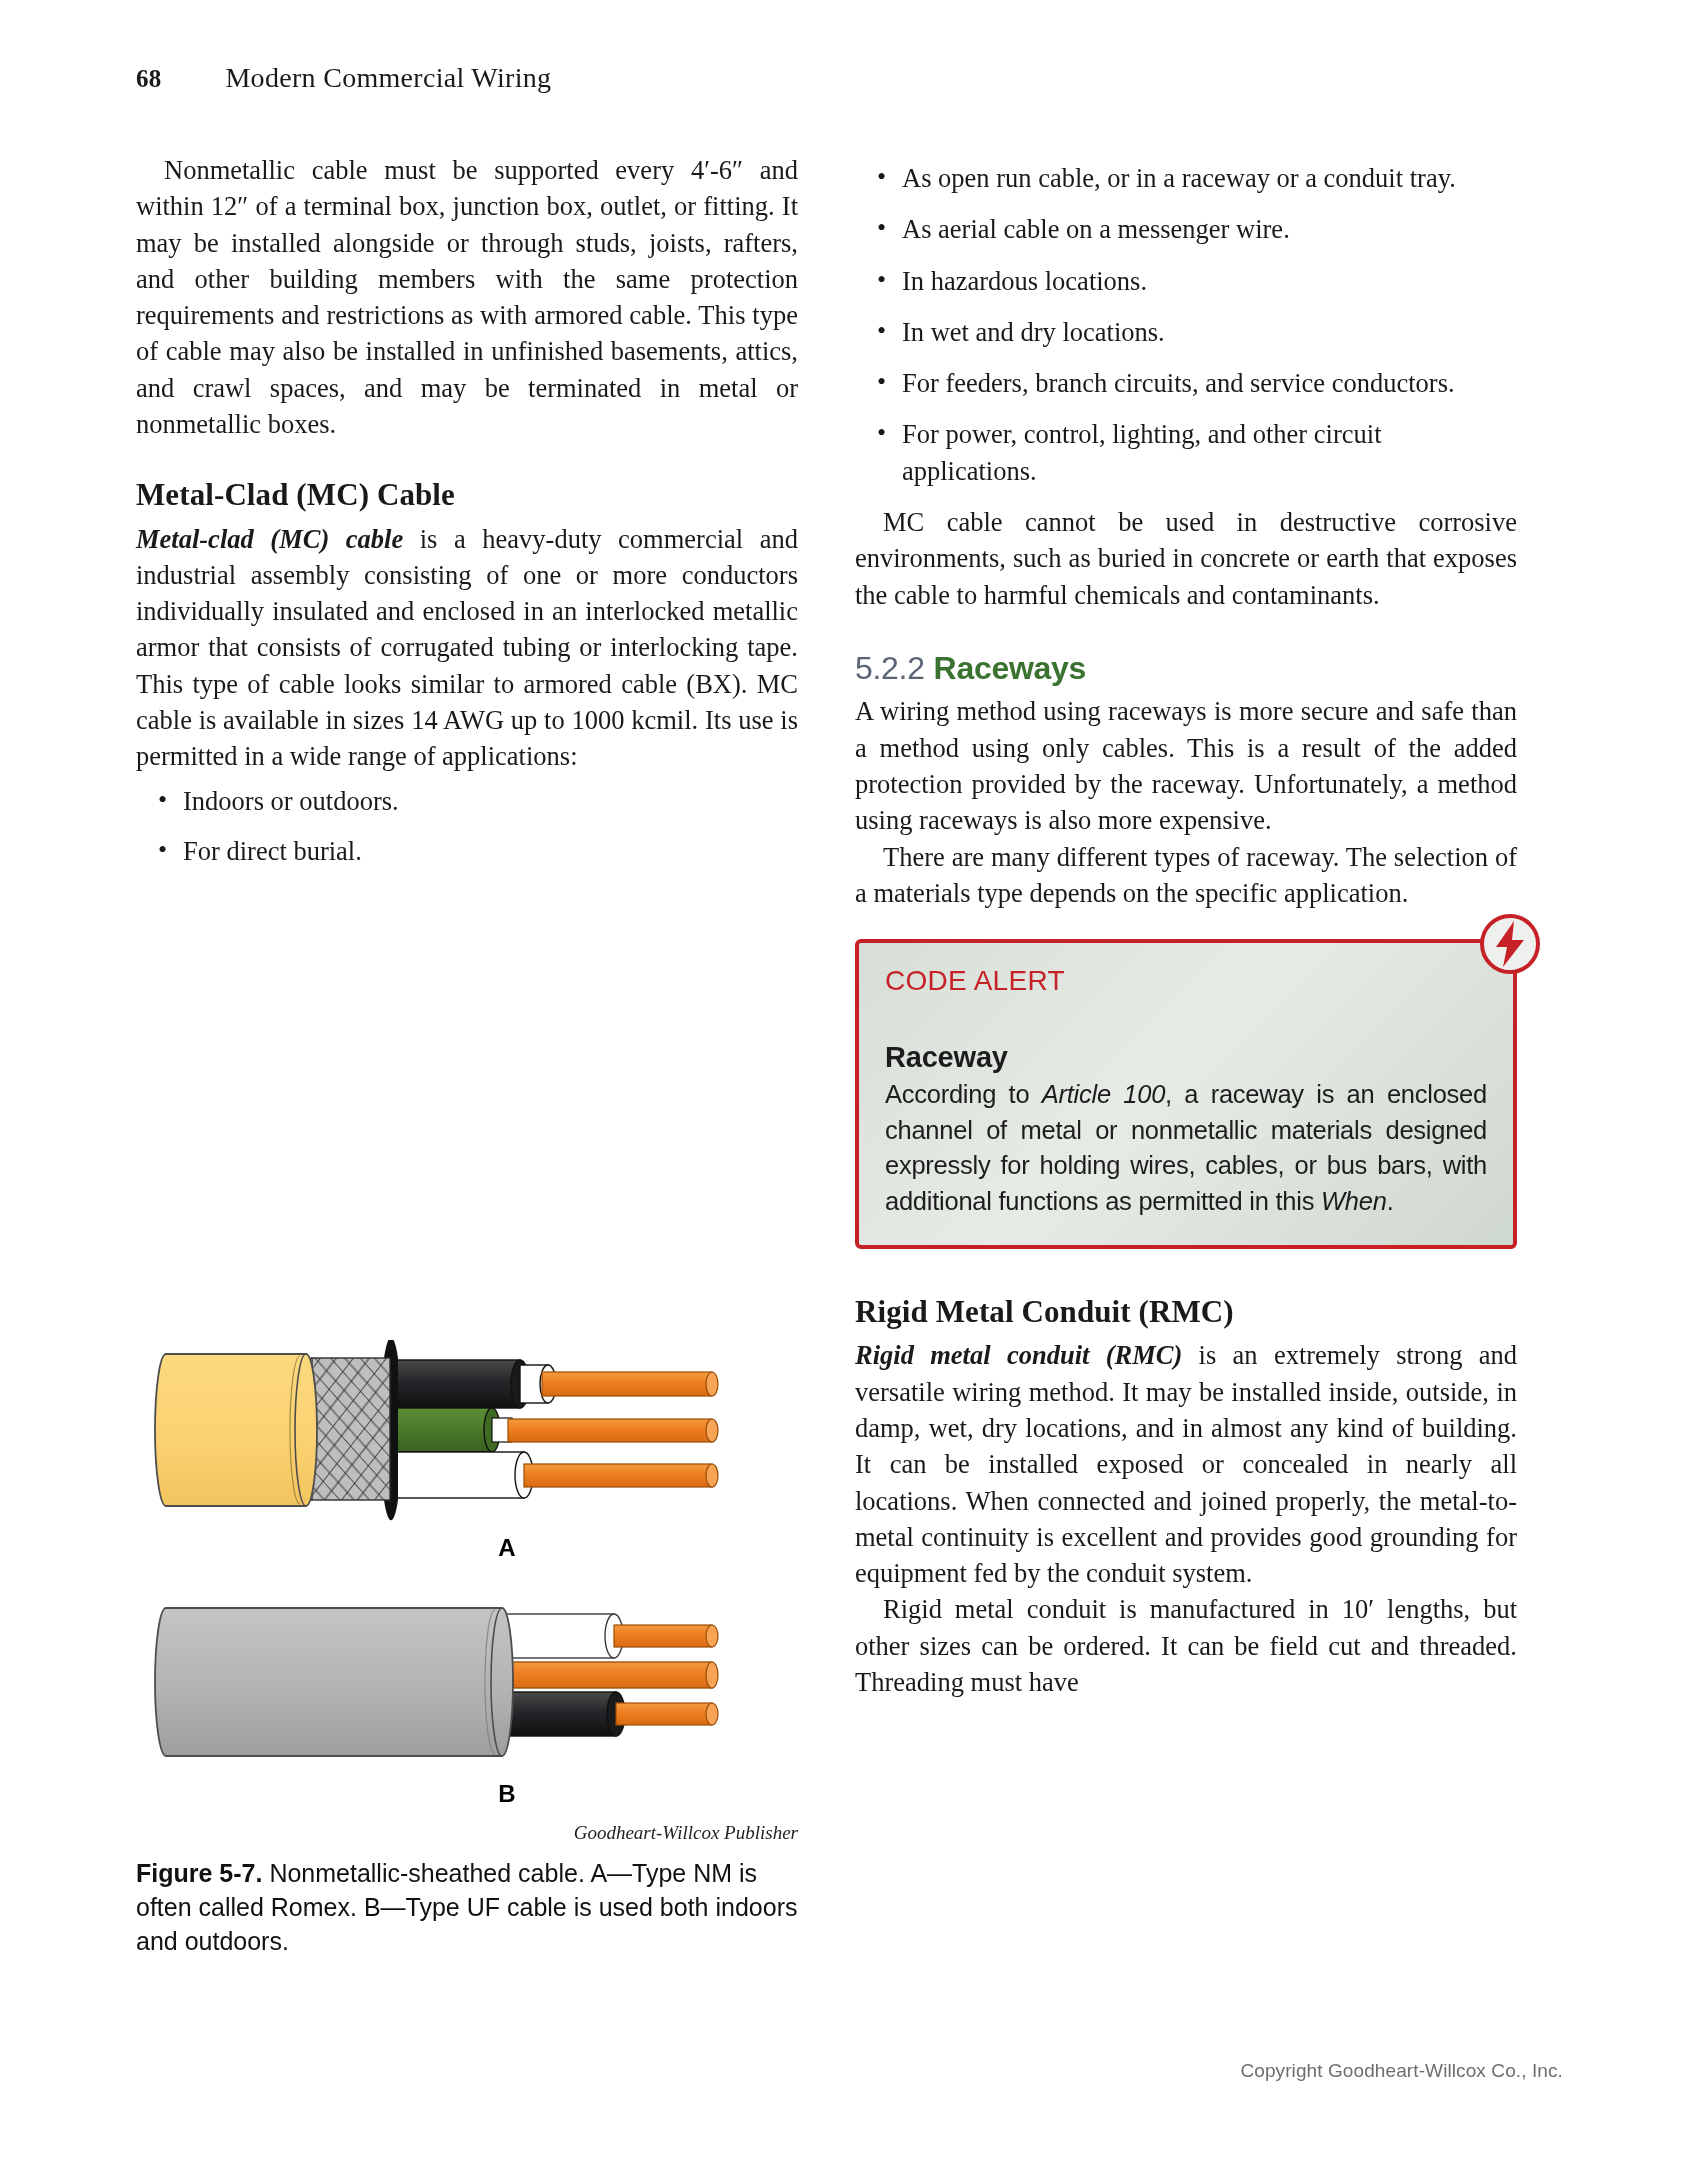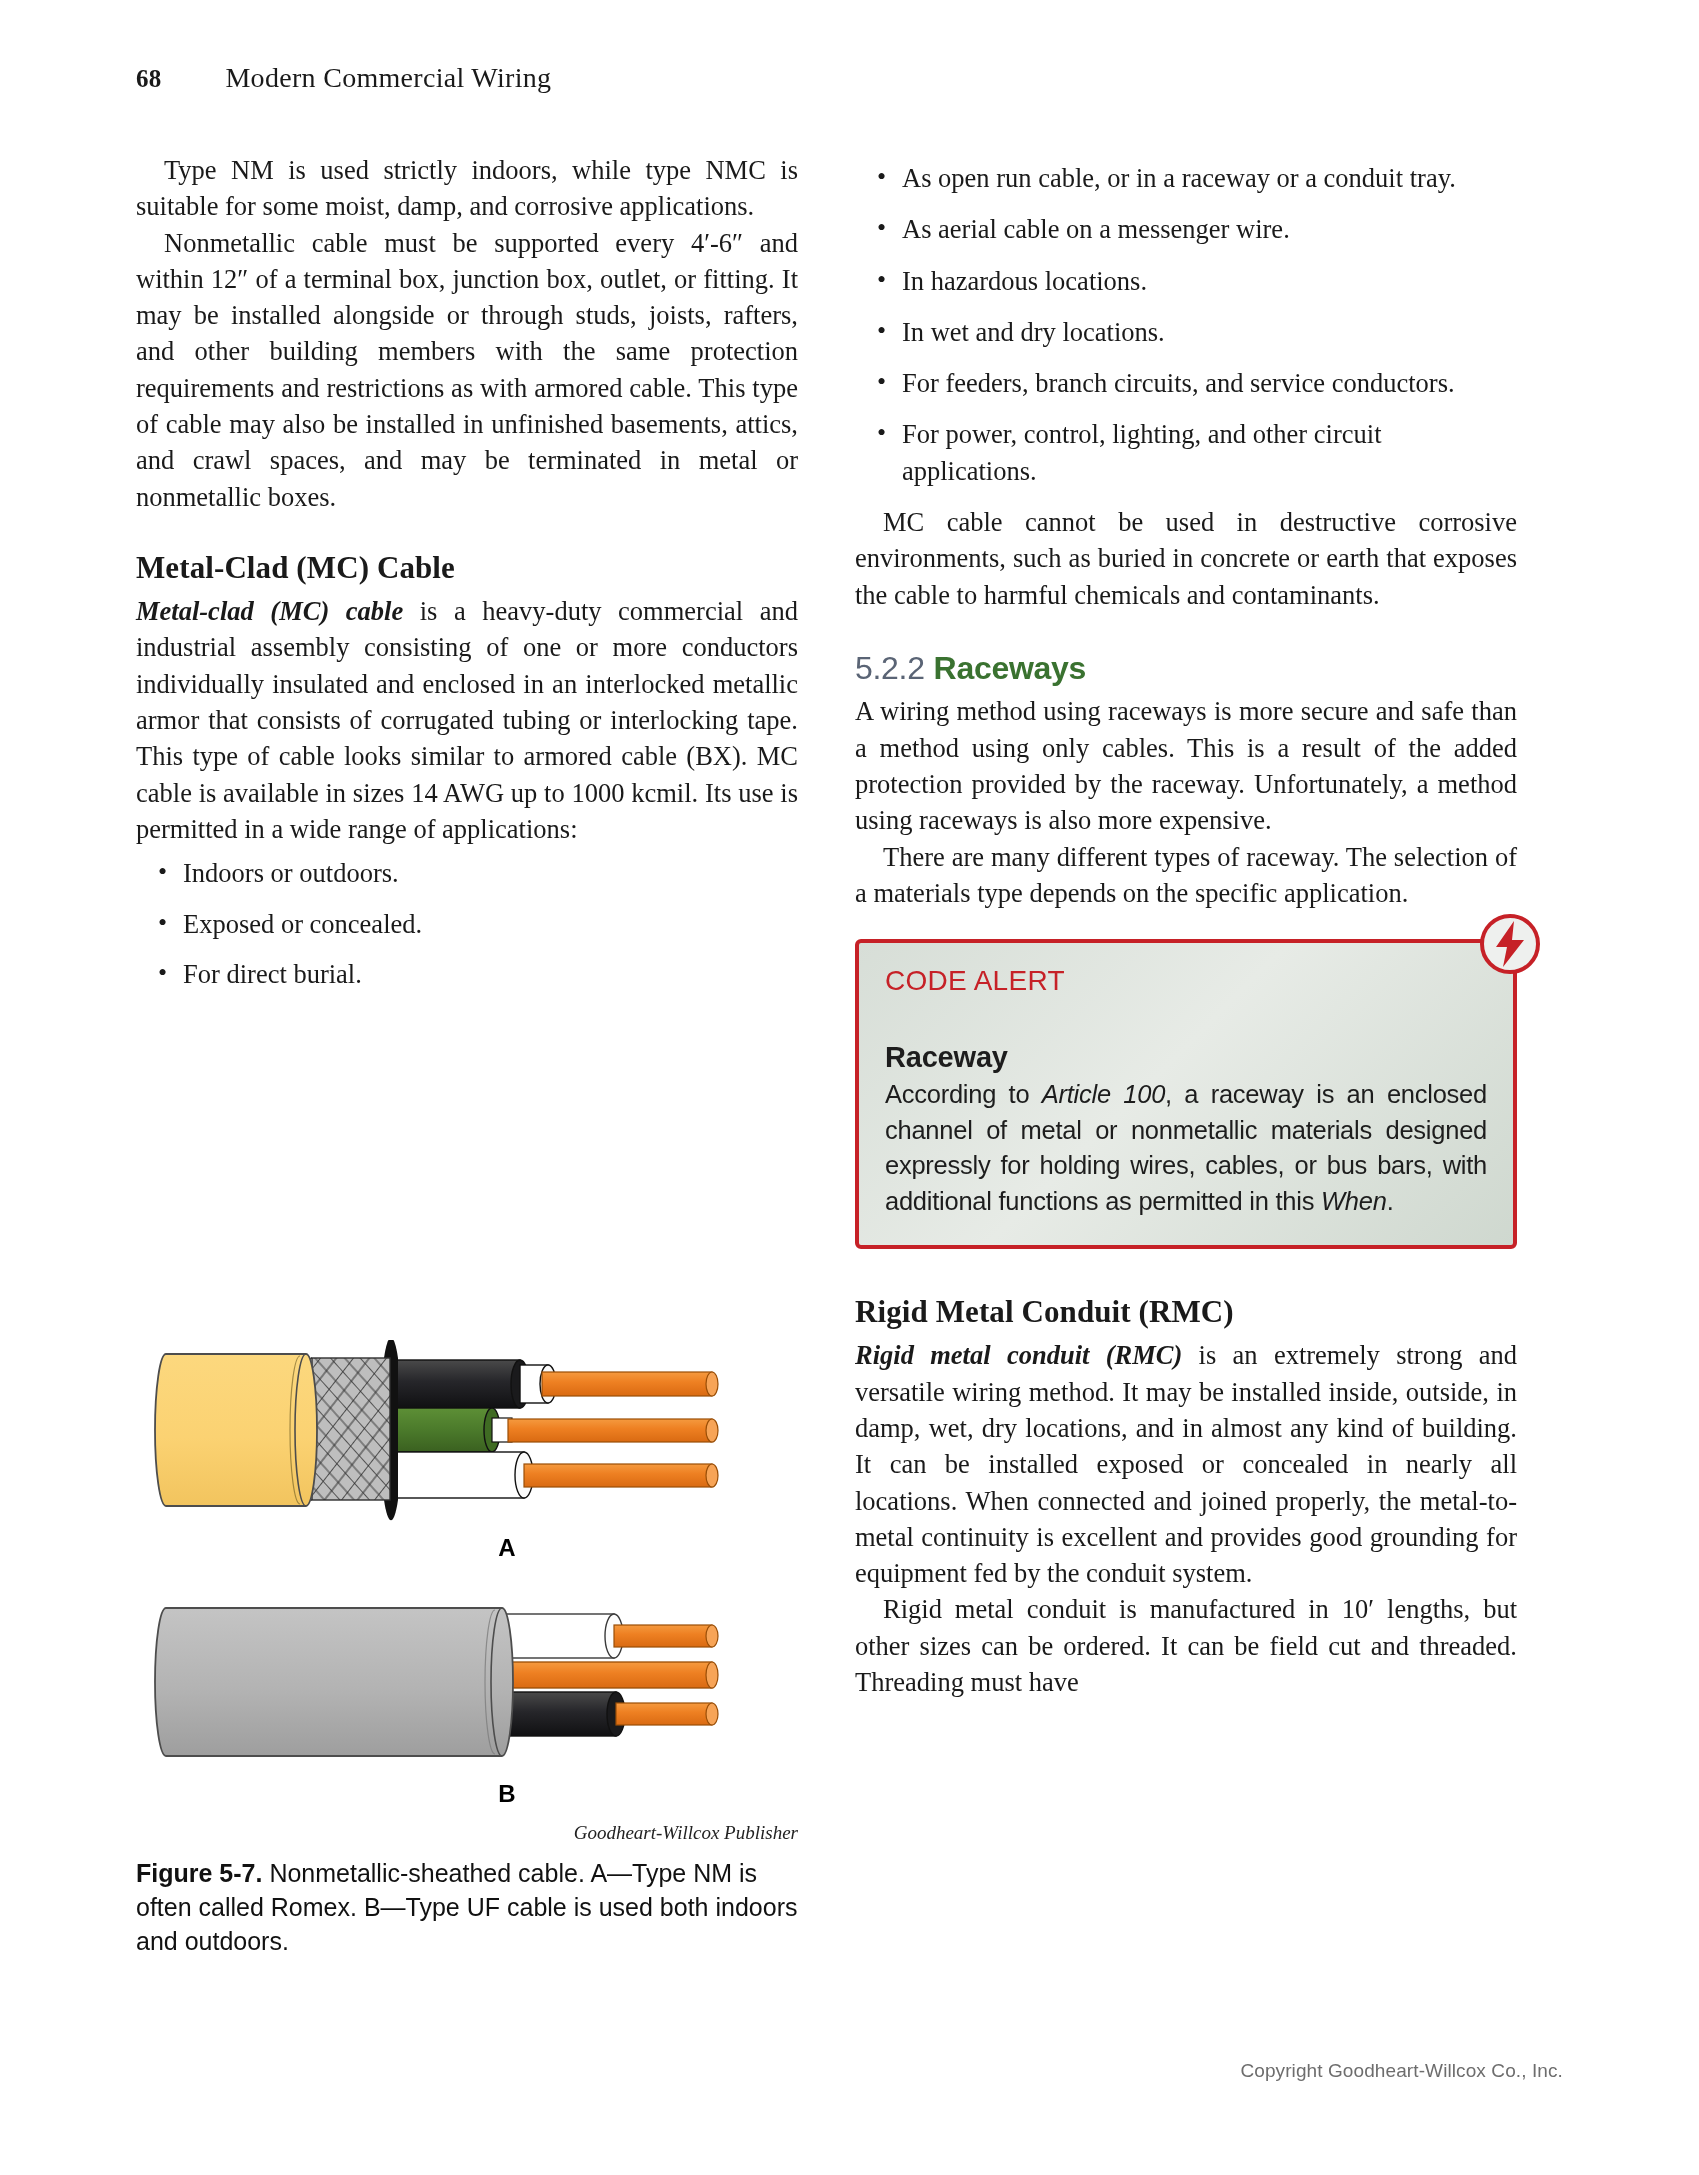--- a/index.html
+++ b/index.html
@@ -199,30 +199,28 @@
 <body>
 
 <div class="page">
 
   <div class="running-head">
     <span class="folio">68</span>
     <span class="book-title">Modern Commercial Wiring</span>
   </div>
 
   <div class="col col-left">
-    <p class="body indent">Type NM is used strictly indoors, while type NMC is suitable for some moist, damp, and cor­rosive applications.</p>
     <p class="body indent">Nonmetallic cable must be supported every 4′-6″ and within 12″ of a terminal box, junction box, outlet, or fitting. It may be installed alongside or through studs, joists, rafters, and other building members with the same protection requirements and restrictions as with armored cable. This type of cable may also be installed in unfinished base­ments, attics, and crawl spaces, and may be termi­nated in metal or nonmetallic boxes.</p>
 
     <h2 class="head-a">Metal-Clad (MC) Cable</h2>
 
     <p class="body"><span class="boldital">Metal-clad (MC) cable</span><span> is a heavy-duty com­mercial and industrial assembly consisting of one or more conductors individually insulated and enclosed in an interlocked metallic armor that consists of corrugated tubing or interlock­ing tape. This type of cable looks similar to armored cable (BX). MC cable is available in sizes 14 AWG up to 1000 kcmil. Its use is per­mitted in a wide range of applications:</span></p>
 
     <ul class="bullets">
       <li>Indoors or outdoors.</li>
-      <li>Exposed or concealed.</li>
       <li>For direct burial.</li>
     </ul>
   </div>
 
   <div class="figure-area">
 
     <svg class="cable-svg" width="662" height="190" viewBox="0 0 662 190">
       <defs>
         <pattern id="hatchA" width="26" height="26" patternUnits="userSpaceOnUse" patternTransform="rotate(38)">
           <rect width="26" height="26" fill="#BEBEBE"></rect>

